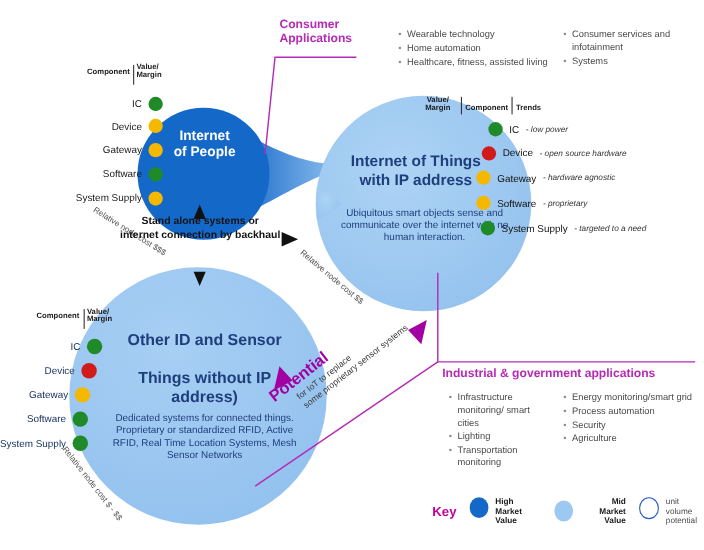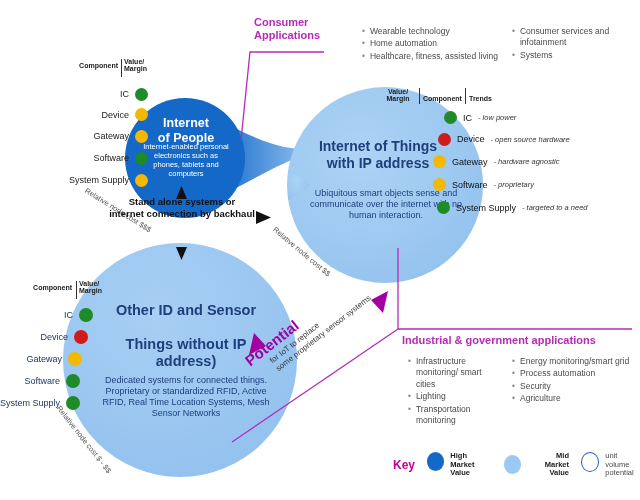--- a/index.html
+++ b/index.html
@@ -103,21 +103,20 @@
       <polygon points="256,211 256,224 271,217.5"></polygon>
     </g>
   </svg>
 
   <div class="abs" style="left:150px;top:116px;width:72px;">
     <div class="bubble-title dark" style="font-size:12.5px;">
       <span>Internet</span><br>
       <span>of People</span>
     </div>
   </div>
-  <div class="abs bubble-body dark" style="left:141px;top:142px;width:90px;font-size:7.5px;">Internet-enabled personal electronics such as phones, tablets and computers</div>
 
   <div class="abs comp-head" style="left:66px;top:62px;text-align:right;width:52px;">Component</div>
   <div class="abs" style="left:121px;top:59px;width:1px;height:18px;background:#333;"></div>
   <div class="abs comp-head" style="left:124px;top:58px;width:40px;">Value/ Margin</div>
 
   <div class="abs" style="left:40px;top:84px;">
     <div style="display:flex;align-items:center;justify-content:flex-end;gap:6px;height:20px;width:108px;">
       <span class="comp-label">IC</span>
       <span class="dot" style="width:13px;height:13px;background:#1E8A28;"></span>
     </div>

